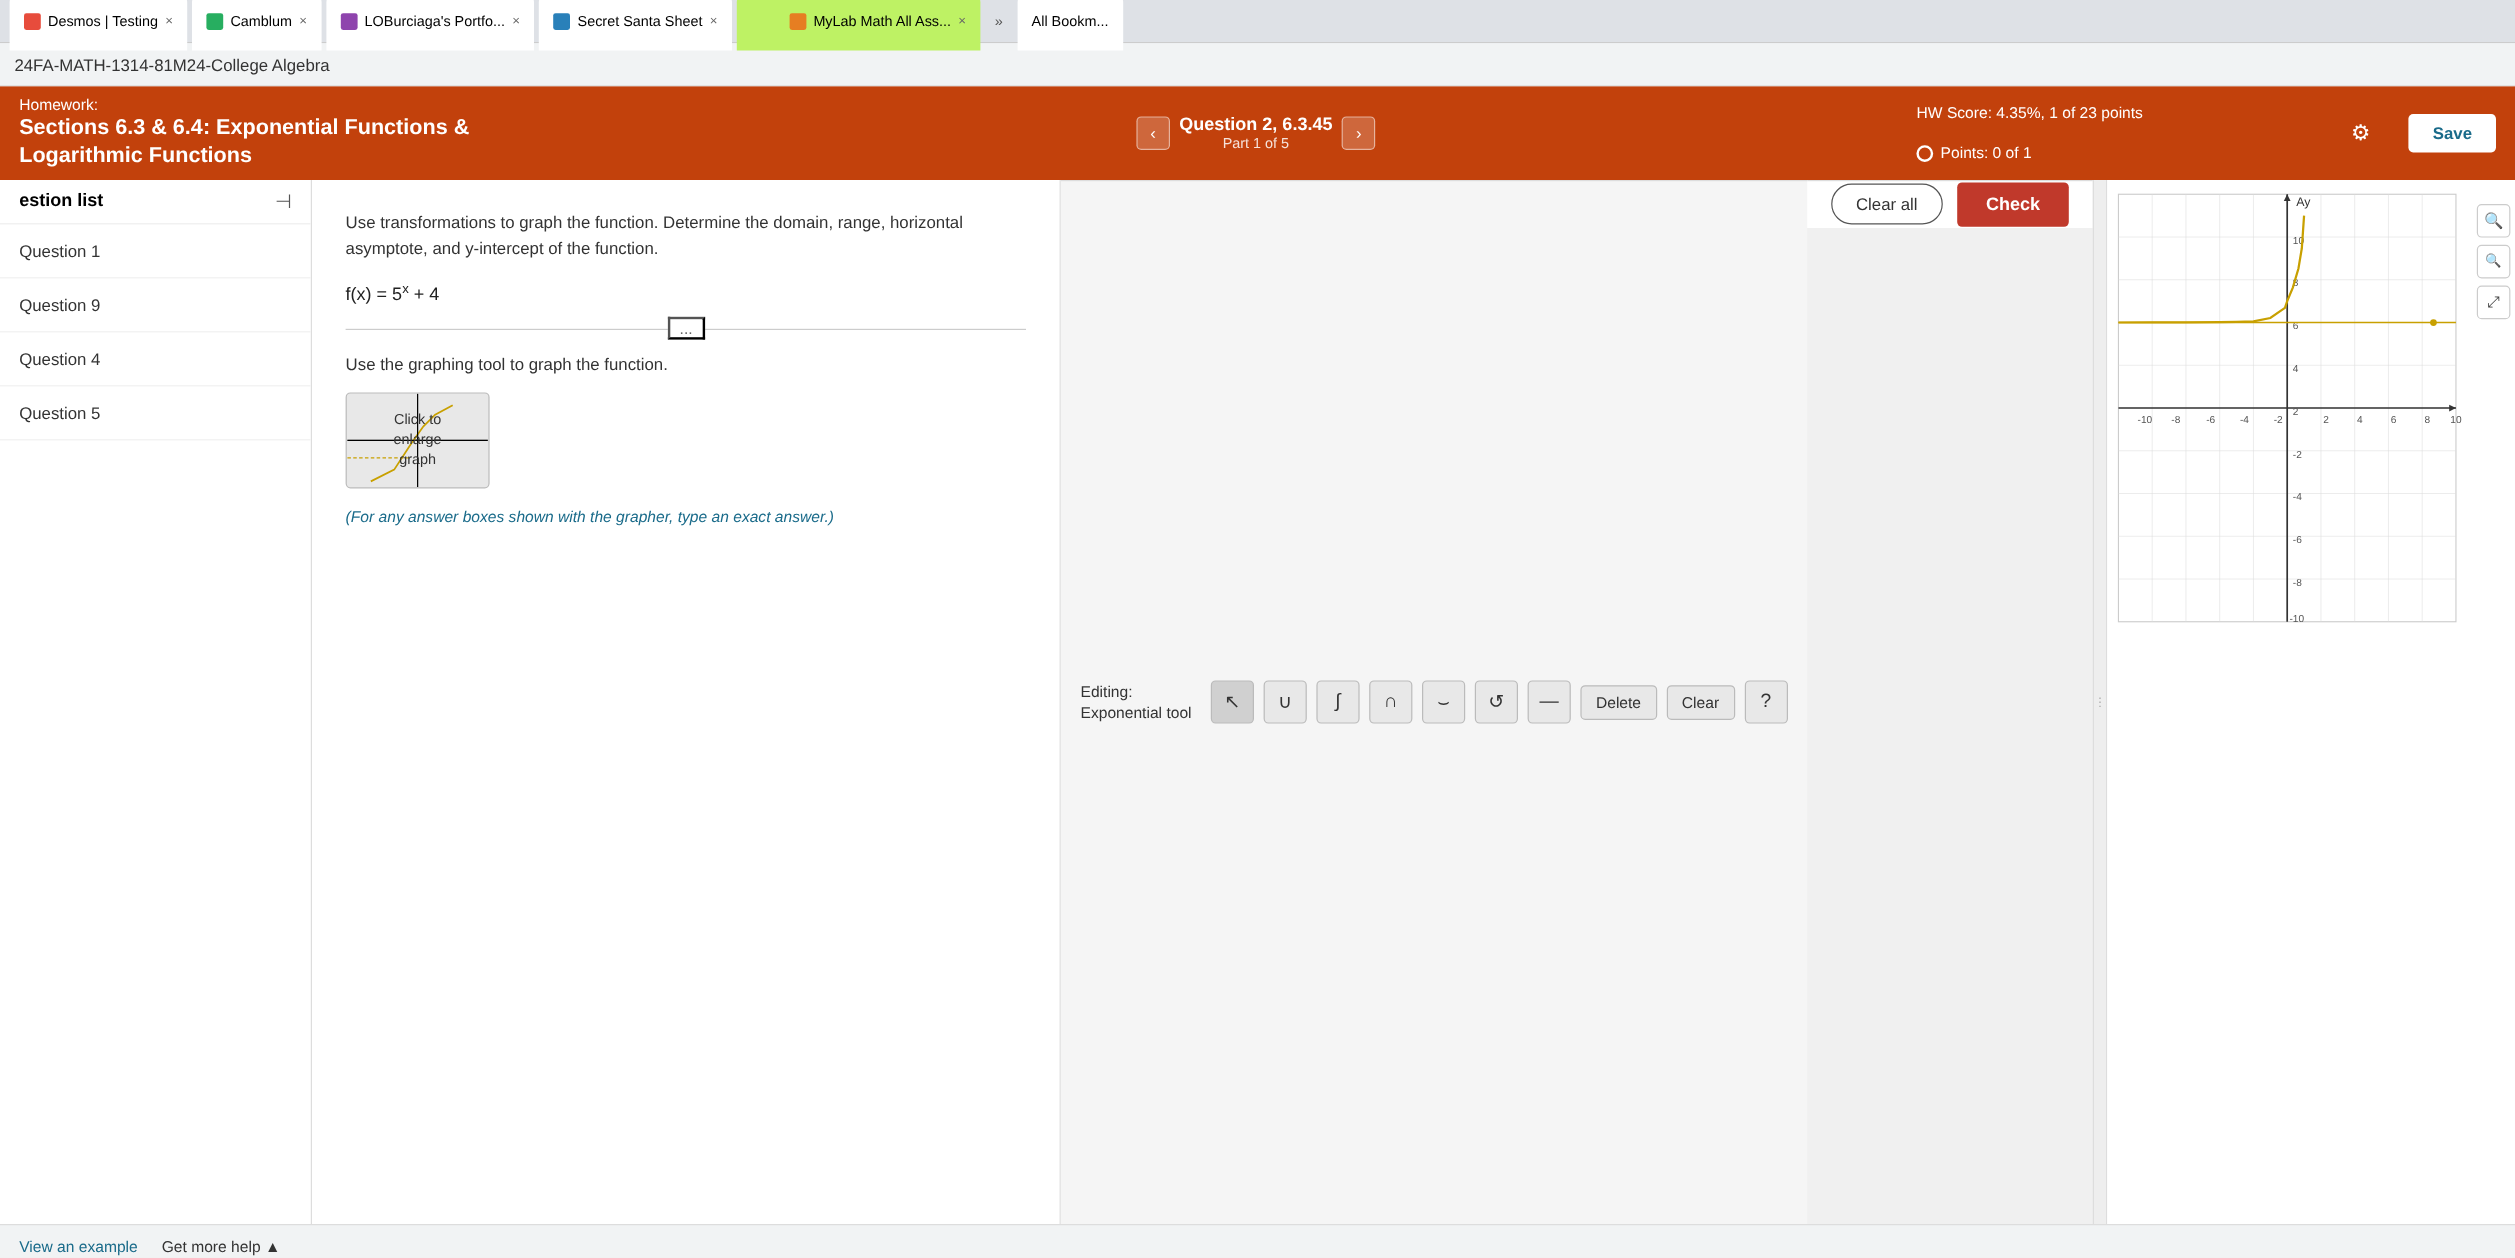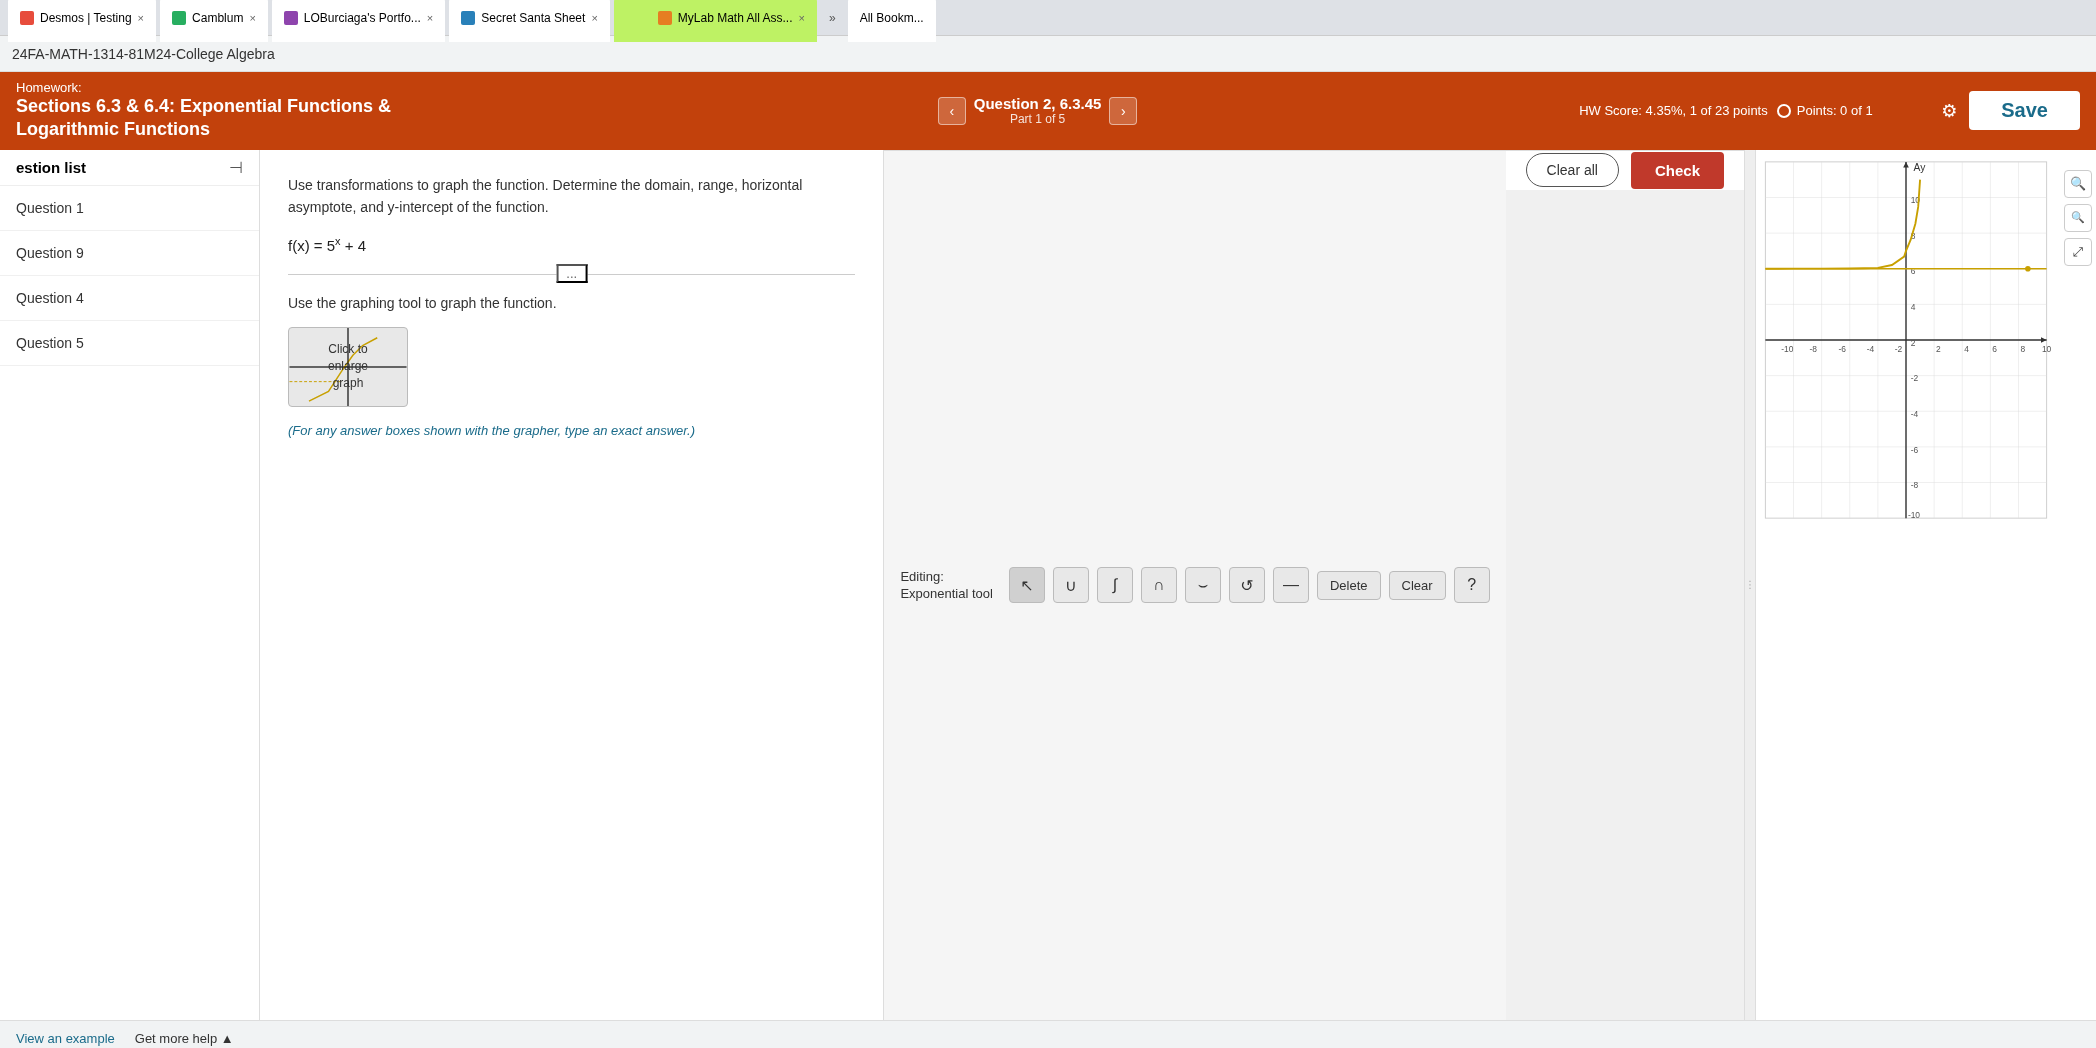--- a/index.html
+++ b/index.html
@@ -84,40 +84,40 @@
       border-radius: 4px;
       cursor: pointer;
       display: flex; align-items: center; justify-content: center;
       font-size: 14px;
     }
     .question-label { font-size: 15px; font-weight: bold; }
     .part-label { font-size: 12px; color: rgba(255,255,255,0.85); }
     .hw-score-section {
       flex: 0 0 350px;
       display: flex;
-      flex-direction: row;
+      flex-direction: column;
       align-items: flex-start;
-      gap: 9px;
+      gap: 19px;
       font-size: 13px;
     }
     .score-line { display: flex; align-items: center; gap: 6px; }
     .score-circle {
       width: 14px; height: 14px;
       border-radius: 50%;
       border: 2px solid white;
       display: inline-block;
     }
     .gear-btn {
       background: none; border: none; color: white; cursor: pointer;
       font-size: 18px; margin-left: 12px;
     }
     .save-btn {
       background: white; color: #1a6b8a; border: none;
-      padding: 8px 32px; border-radius: 4px; font-weight: bold;
-      cursor: pointer; font-size: 20px; margin-left: 12px;
+      padding: 8px 20px; border-radius: 4px; font-weight: bold;
+      cursor: pointer; font-size: 14px; margin-left: 32px;
     }
 
     
     .main-layout {
       display: flex;
       height: calc(1048px - 36px - 36px - 70px - 36px);
     }
 
     
     .sidebar {

